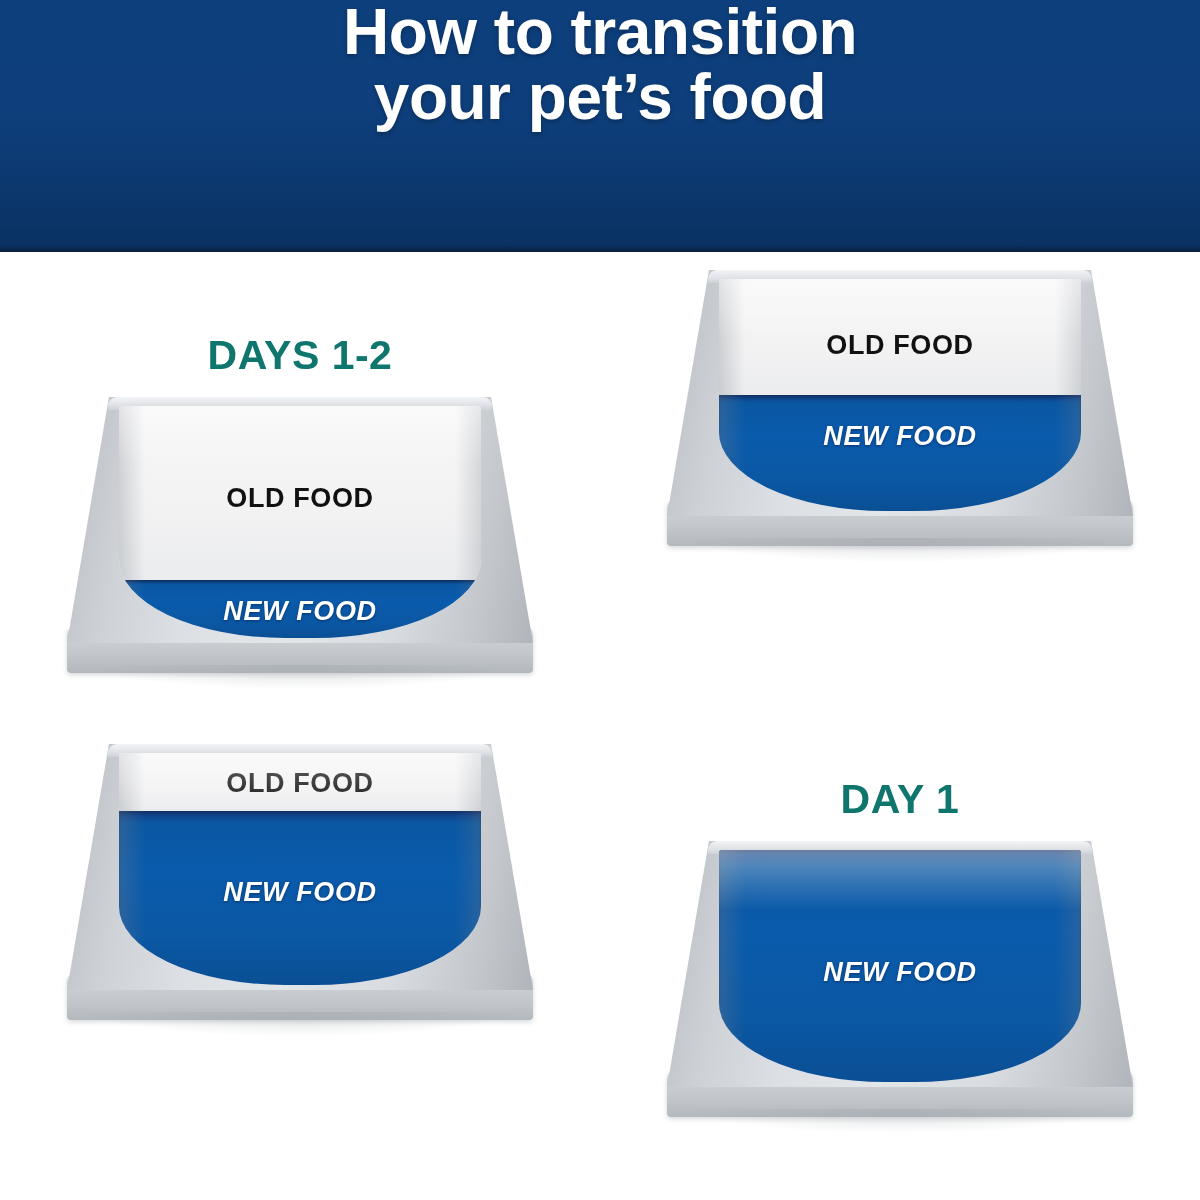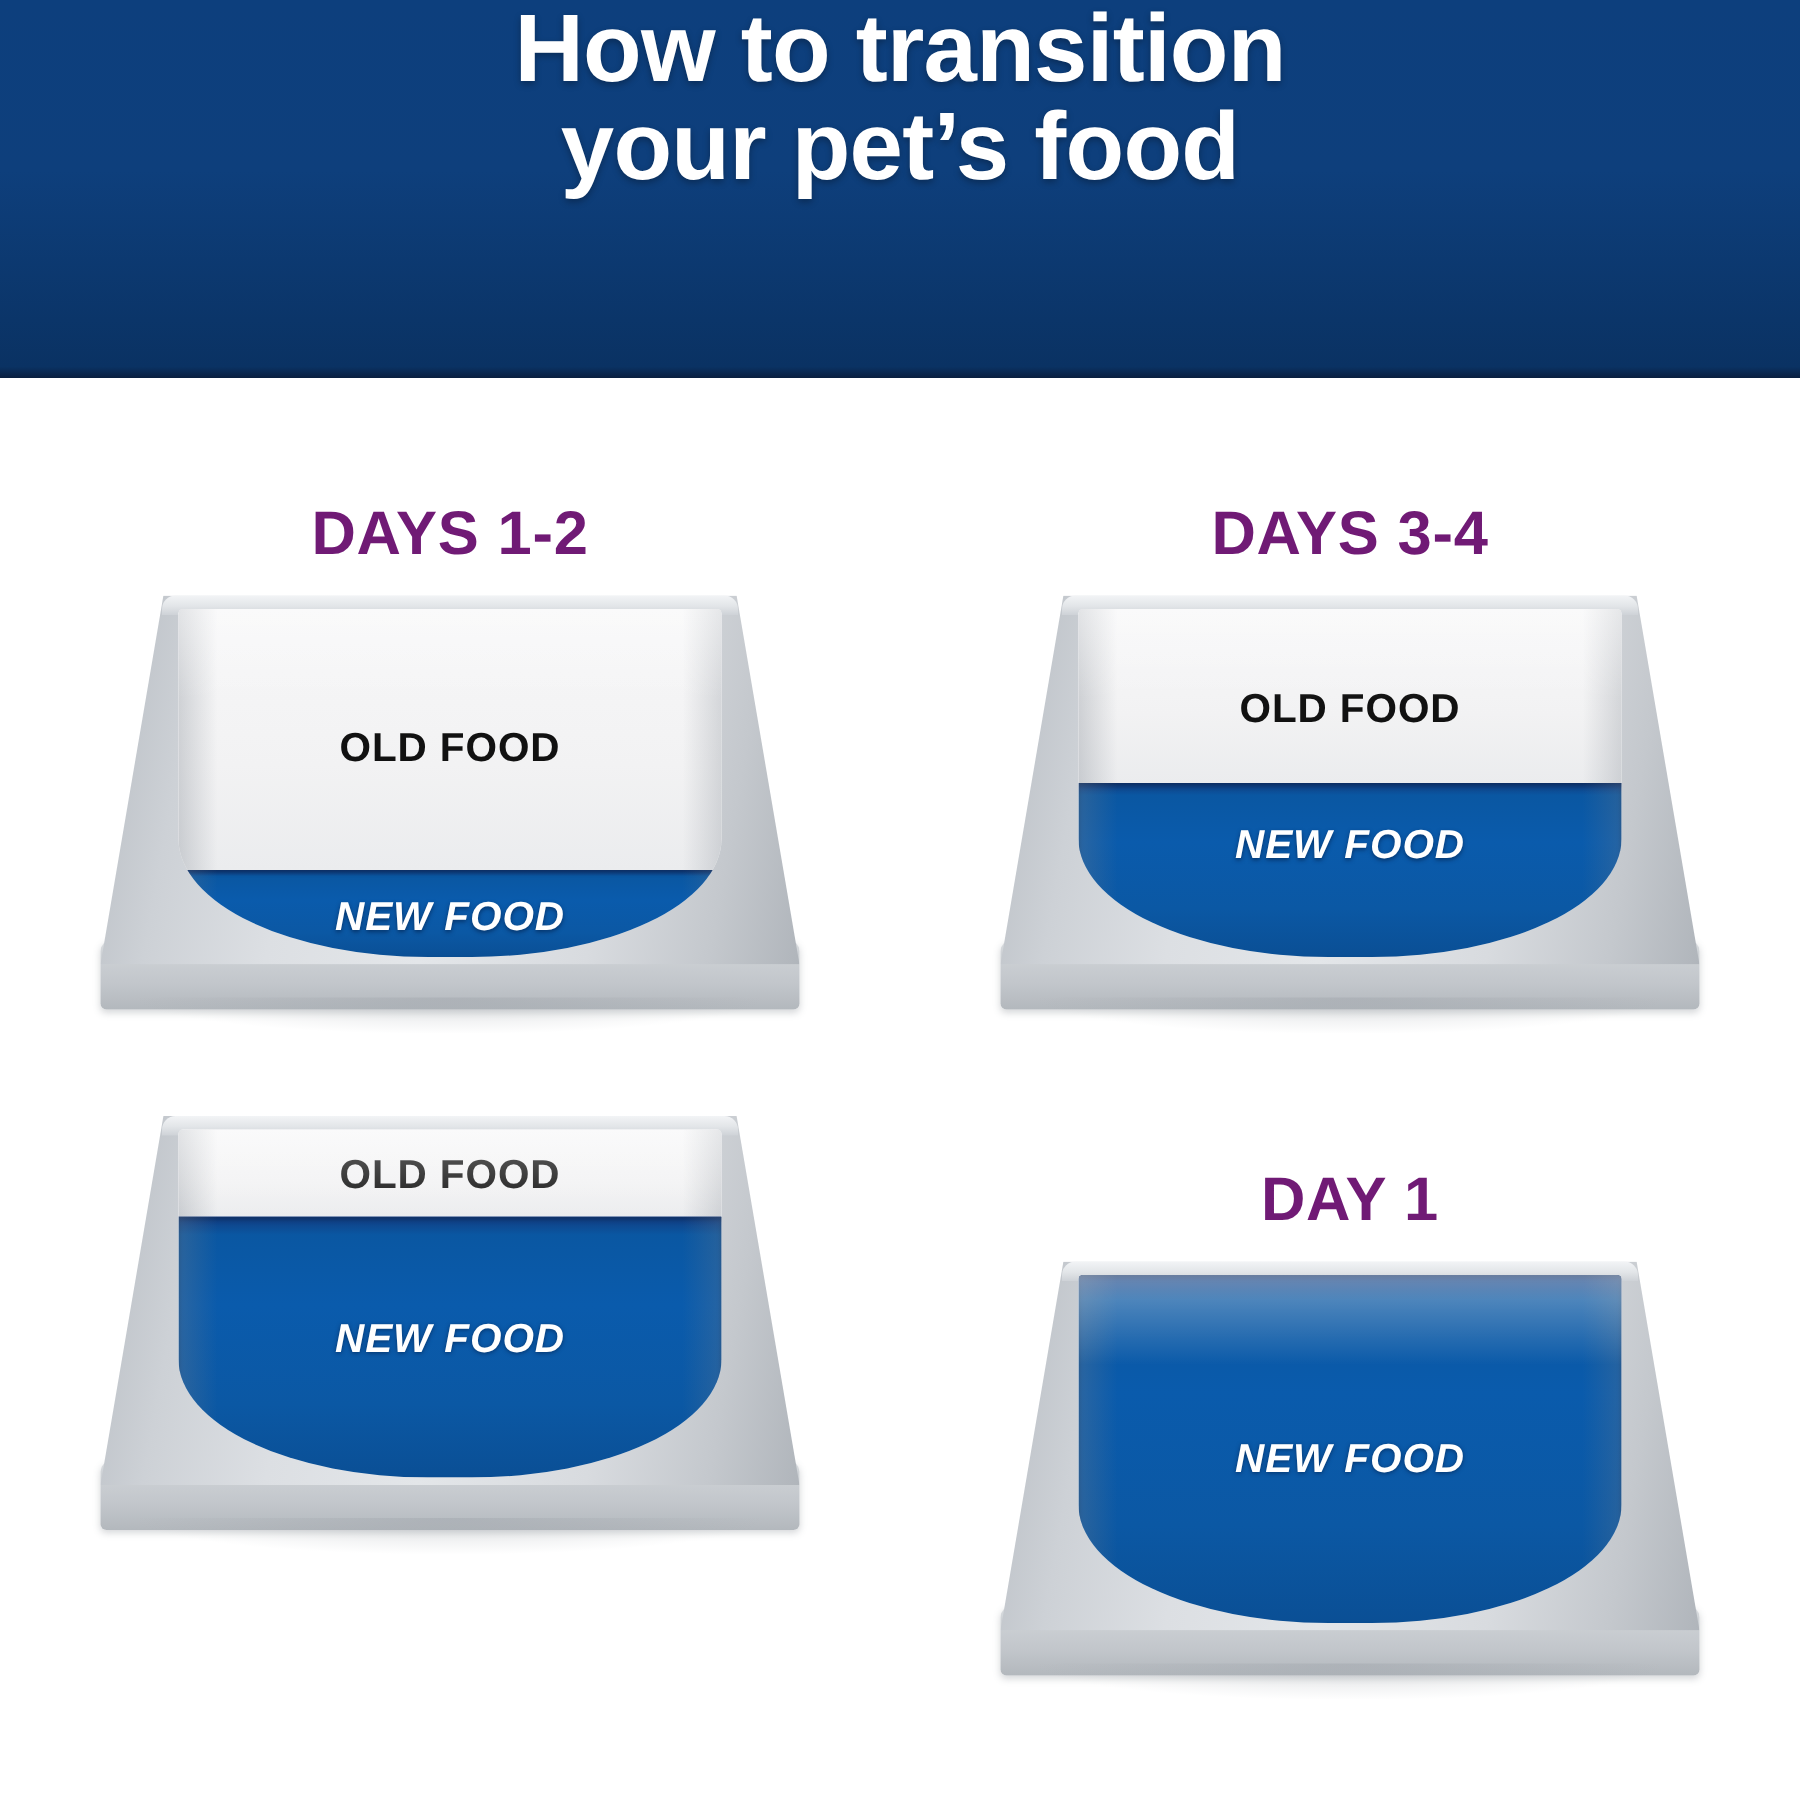--- a/index.html
+++ b/index.html
@@ -39,21 +39,21 @@
     grid-template-rows:474px 474px;
   }
   .stage{
     position:relative;
     display:flex;flex-direction:column;align-items:center;
   }
 
   .stage-label{
     font-size:41px;
     font-weight:bold;
-    color:#701a75;
+    color:#0f766e;
     letter-spacing:0.5px;
     margin-top:80px;
     text-align:center;
     white-space:nowrap;
   }
   .stage:nth-child(3) .stage-label,
   .stage:nth-child(4) .stage-label{margin-top:50px;}
 
   
   .bowl{
@@ -164,21 +164,20 @@
           <div class="food-label label-new" style="top:28%;">NEW FOOD</div>
         </div>
         <div class="well-shade-l"></div>
         <div class="well-shade-r"></div>
       </div>
       <div class="bowl-gloss"></div>
     </div>
   </div>
 
   <div class="stage">
-    <div class="stage-label">DAYS 3-4</div>
     <div class="bowl">
       <div class="bowl-foot"></div>
       <div class="bowl-foot-shadow"></div>
       <div class="bowl-body"></div>
       <div class="bowl-rim"></div>
       <div class="bowl-well">
         <div class="food-old" style="height:50%;">
           <div class="food-label label-old" style="top:44%;">OLD FOOD</div>
         </div>
         <div class="food-new" style="height:50%;">

